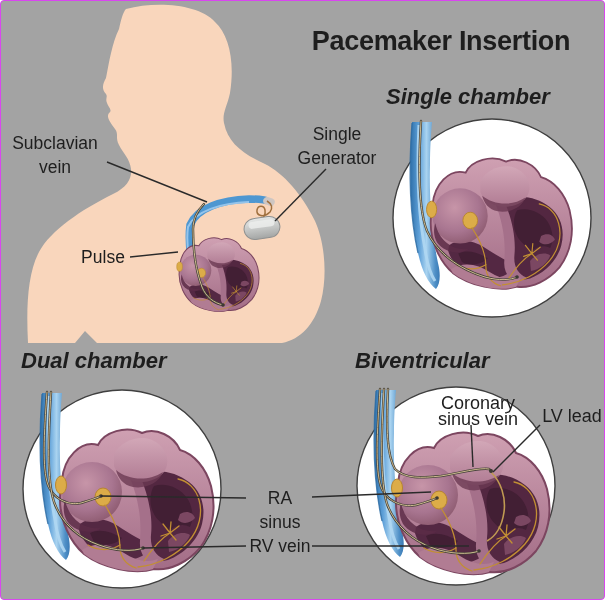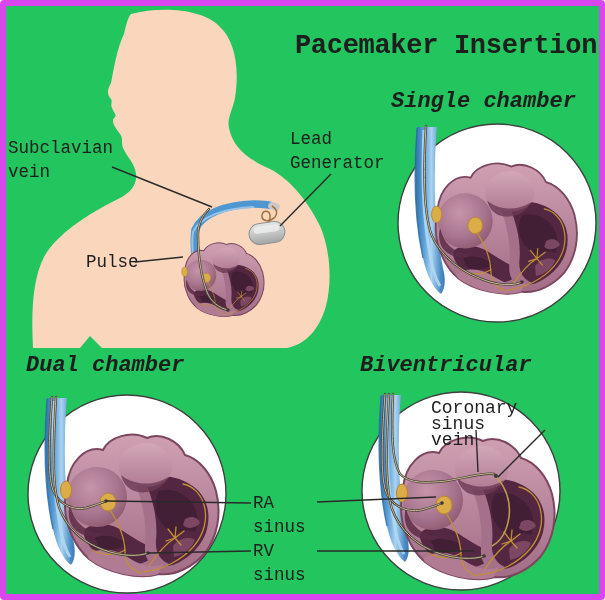--- a/index.html
+++ b/index.html
@@ -1,25 +1,25 @@
 <!DOCTYPE html>
 <html><head>
 <meta charset="utf-8">
 <style>
   html,body{margin:0;padding:0;background:#ffffff;}
   .stage{
     position:relative;width:605px;height:600px;box-sizing:border-box;
-    background:#22c55e;border:6px solid #d946ef;border-radius:4px;overflow:hidden;
-    font-family:Liberation Mono, monospace;color:#1E1E1E;
+    background:#a3a3a3;border:1px solid #d946ef;border-radius:4px;overflow:hidden;
+    font-family:Liberation Sans, sans-serif;color:#1E1E1E;
   }
   .abs{position:absolute;}
   svg{display:block;}
   .title{font-size:27px;font-weight:bold;text-align:center;letter-spacing:-0.3px;line-height:31px;}
   .panel-heading{font-size:22px;font-weight:bold;font-style:italic;text-align:left;line-height:25px;}
-  .lbl{font-size:17.5px;text-align:left;line-height:24px;white-space:pre-line;}
+  .lbl{font-size:17.5px;text-align:center;line-height:24px;white-space:pre-line;}
   .lbl.small{font-size:18px;line-height:16px;}
   .lead-o{fill:none;stroke:#45413A;stroke-width:2.4;stroke-linecap:round;}
   .lead-i{fill:none;stroke:#CDBA8E;stroke-width:1;stroke-linecap:round;}
   .tip{fill:#3D3A33;}
   .ann{stroke:#2A2A2A;stroke-width:1.4;}
   .cond{fill:none;stroke:#C28F33;stroke-width:1.3;stroke-linecap:round;}
   .z1{z-index:1}.z2{z-index:2}.z3{z-index:3;pointer-events:none}.z4{z-index:4}
 </style>
 </head>
 <body>
@@ -182,23 +182,24 @@
   </svg>
 
   <div class="abs z4 title" style="left:280px;top:25px;width:320px">Pacemaker Insertion</div>
 
   <div class="abs z4 panel-heading" style="left:385px;top:83px;width:212px">Single chamber</div>
   <div class="abs z4 panel-heading" style="left:354px;top:347px;width:202px">Biventricular</div>
   <div class="abs z4 panel-heading" style="left:20px;top:347px;width:202px">Dual chamber</div>
 
   <div class="abs z4 lbl" style="left:2px;top:130px;width:104px">Subclavian
 vein</div>
-  <div class="abs z4 lbl" style="left:284px;top:121px;width:104px">Lead
+  <div class="abs z4 lbl" style="left:284px;top:121px;width:104px">Single
 Generator</div>
   <div class="abs z4 lbl" style="left:80px;top:244px;width:44px">Pulse</div>
 
   <div class="abs z4 lbl" style="left:247px;top:485px;width:64px">RA sinus</div>
-  <div class="abs z4 lbl" style="left:247px;top:533px;width:64px">RV sinus</div>
+  <div class="abs z4 lbl" style="left:247px;top:533px;width:64px">RV vein</div>
 
   <div class="abs z4 lbl small" style="left:425px;top:394px;width:104px">Coronary
 sinus vein</div>
+  <div class="abs z4 lbl" style="left:539px;top:403px;width:64px;font-size:18px">LV lead</div>
 
 </div>
 
 </body></html>

